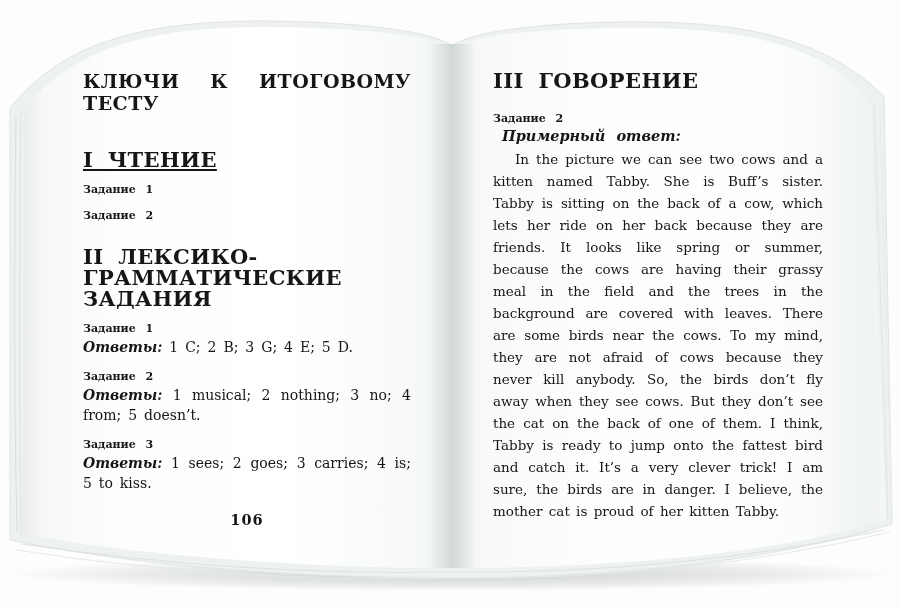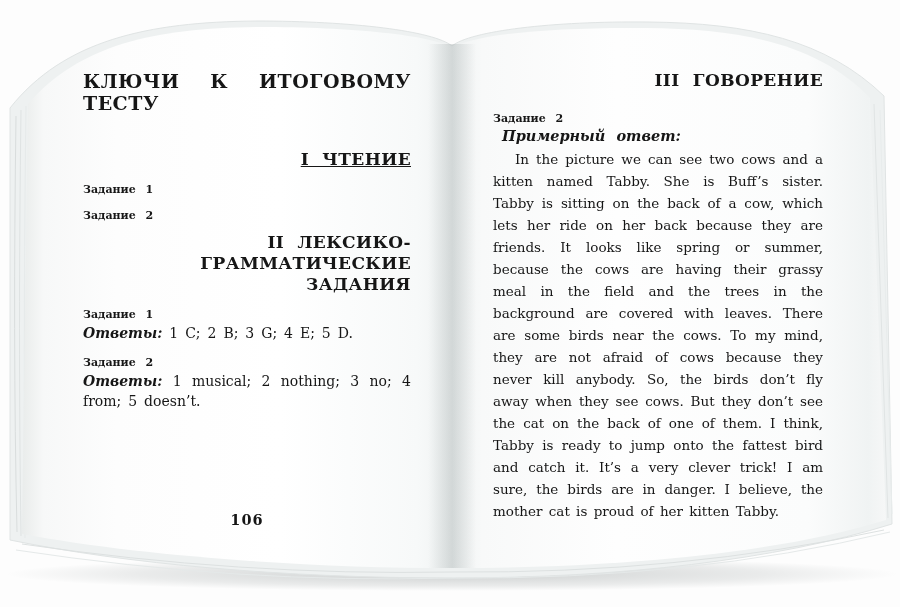--- a/index.html
+++ b/index.html
@@ -16,26 +16,26 @@
   .text-layer { position: absolute; }
   .left-text  { left: 83px;  top: 70px; width: 328px; }
   .right-text { left: 493px; top: 70px; width: 330px; }
 
   .page-title {
     font-size: 19px; font-weight: bold;
     letter-spacing: 0.5px;
     text-align: justify; text-align-last: justify;
   }
   .section-heading {
-    font-size: 17px; font-weight: bold;
-    text-align: right; word-spacing: 7px; letter-spacing: 0.4px;
+    font-size: 21px; font-weight: bold;
+    text-align: left; word-spacing: 7px; letter-spacing: 0.4px;
     line-height: 21px;
   }
   .sh-reading { margin-top: 35px; text-decoration: underline; }
-  .sh-lexical { margin-top: 10px; }
+  .sh-lexical { margin-top: 24px; }
 
   .task-heading {
     font-size: 11px; font-weight: bold;
     word-spacing: 6px; margin-top: 13px;
   }
   .answers {
     margin: 2px 0 0 0;
     font-size: 14px; line-height: 20px;
     text-align: justify; word-spacing: 2.5px;
   }
@@ -137,20 +137,24 @@
     <div class="task">
       <div class="task-heading">Задание 1</div>
       <p class="answers"><span class="answers-label">Ответы:</span> <span>1 C; 2 B; 3 G; 4 E; 5 D.</span></p>
     </div>
 
     <div class="task">
       <div class="task-heading">Задание 2</div>
       <p class="answers"><span class="answers-label">Ответы:</span> <span>1 musical; 2 nothing; 3 no; 4 from; 5 doesn’t.</span></p>
     </div>
 
+    <div class="task">
+      <div class="task-heading">Задание 3</div>
+      <p class="answers"><span class="answers-label">Ответы:</span> <span>1 sees; 2 goes; 3 carries; 4 is; 5 to kiss.</span></p>
+    </div>
   </div>
 
   <div class="page-number">106</div>
 
   <div class="text-layer right-text">
     <div class="section-heading">III ГОВОРЕНИЕ</div>
     <div class="task-heading rt-task-heading">Задание 2</div>
     <p class="sample-label"><span class="answers-label">Примерный ответ:</span></p>
     <p class="para">In the picture we can see two cows and a kitten named Tabby. She is Buff’s sister. Tabby is sitting on the back of a cow, which lets her ride on her back because they are friends. It looks like spring or summer, because the cows are having their grassy meal in the field and the trees in the background are covered with leaves. There are some birds near the cows. To my mind, they are not afraid of cows because they never kill anybody. So, the birds don’t fly away when they see cows. But they don’t see the cat on the back of one of them. I think, Tabby is ready to jump onto the fattest bird and catch it. It’s a very clever trick! I am sure, the birds are in danger. I believe, the mother cat is proud of her kitten Tabby.</p>
   </div>

